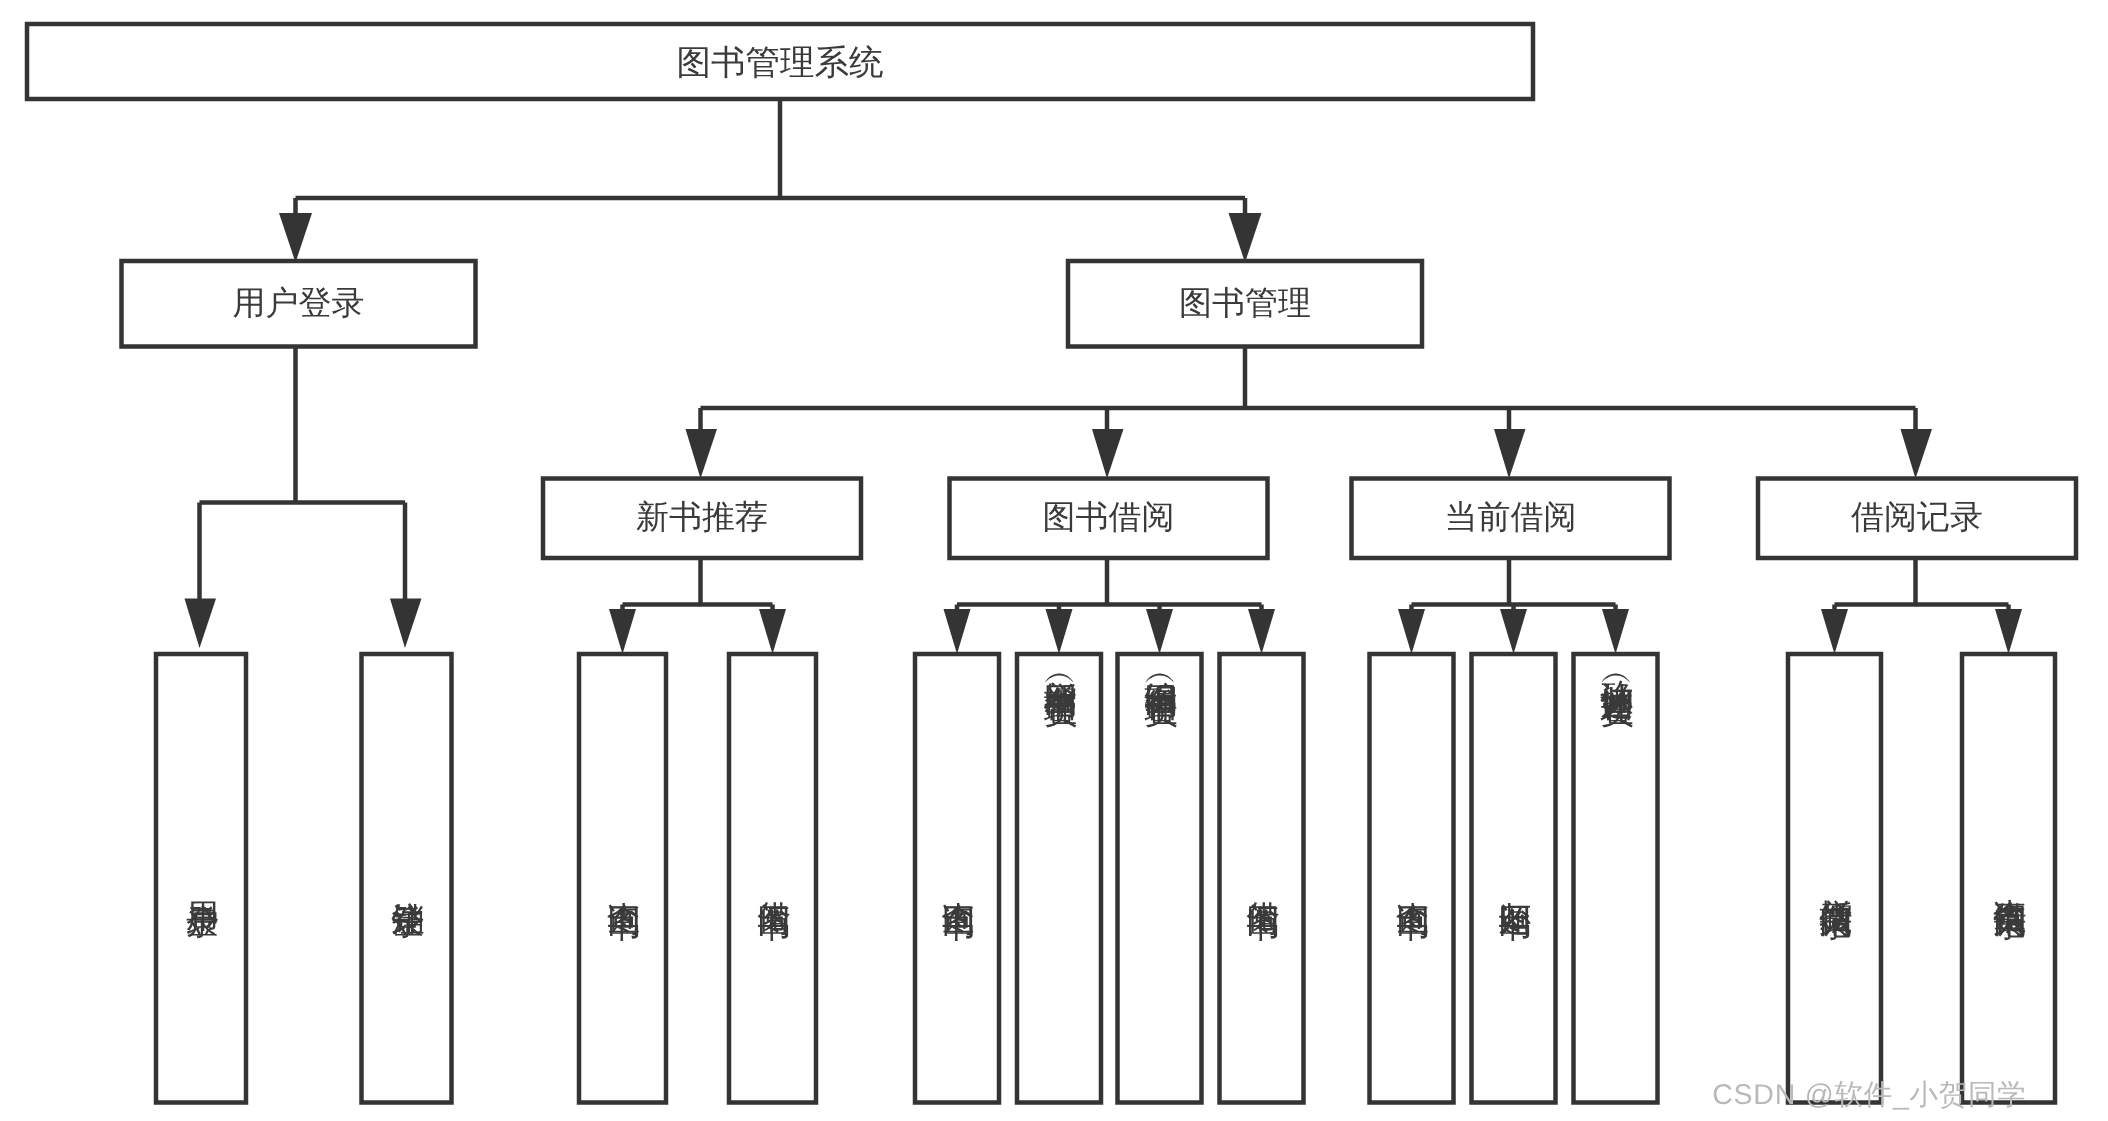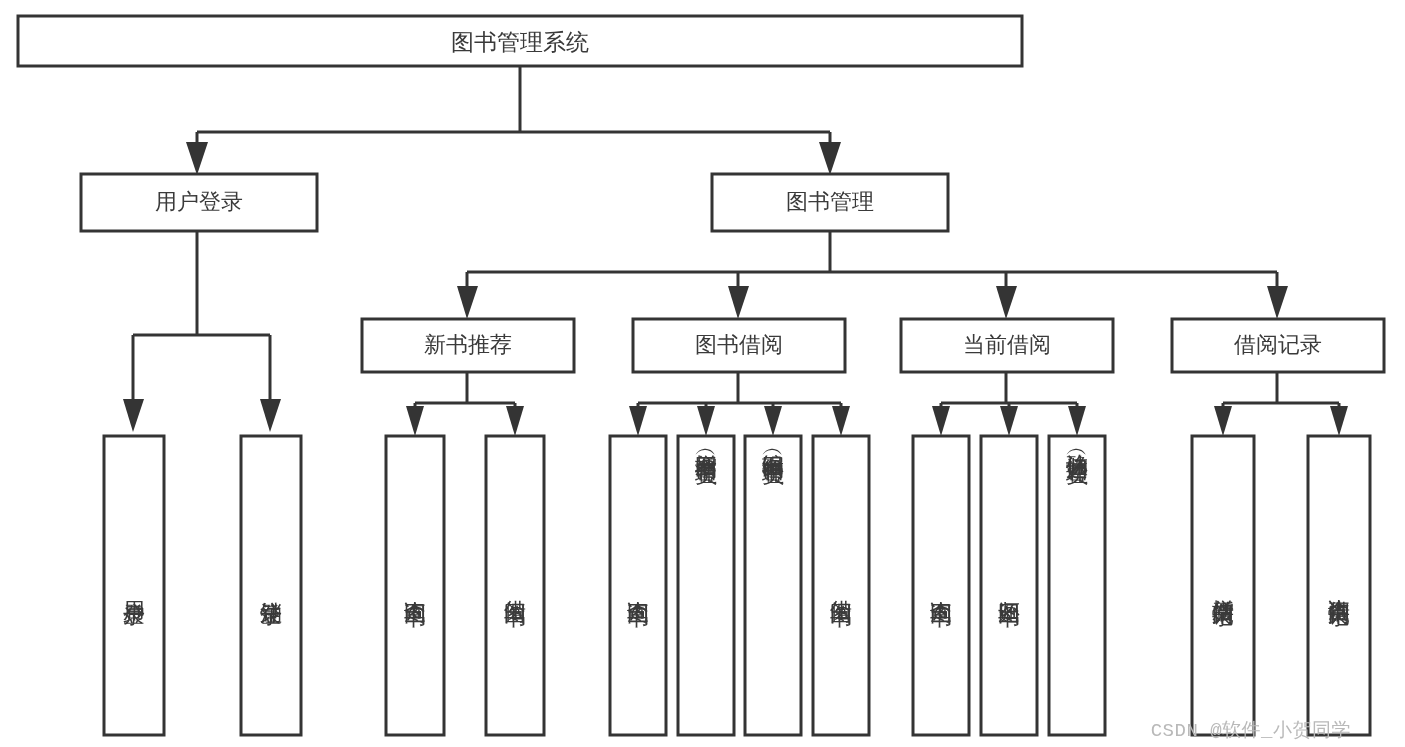--- a/index.html
+++ b/index.html
@@ -67,21 +67,21 @@
     line-height: 1.18;
     color: #3a3a3a;
     letter-spacing: 1.5px;
     white-space: nowrap;
     text-align: center;
   }
   .watermark {
     position: absolute;
     right: 6px;
     bottom: 4px;
-    font-family: Liberation Mono, monospace;
+    font-family: Liberation Sans, sans-serif;
     font-size: 19px;
     color: #b9b9b9;
     white-space: nowrap;
     letter-spacing: 0.5px;
   }
 </style>
 </head>
 <body>
 
 <div id="diagram-root">

